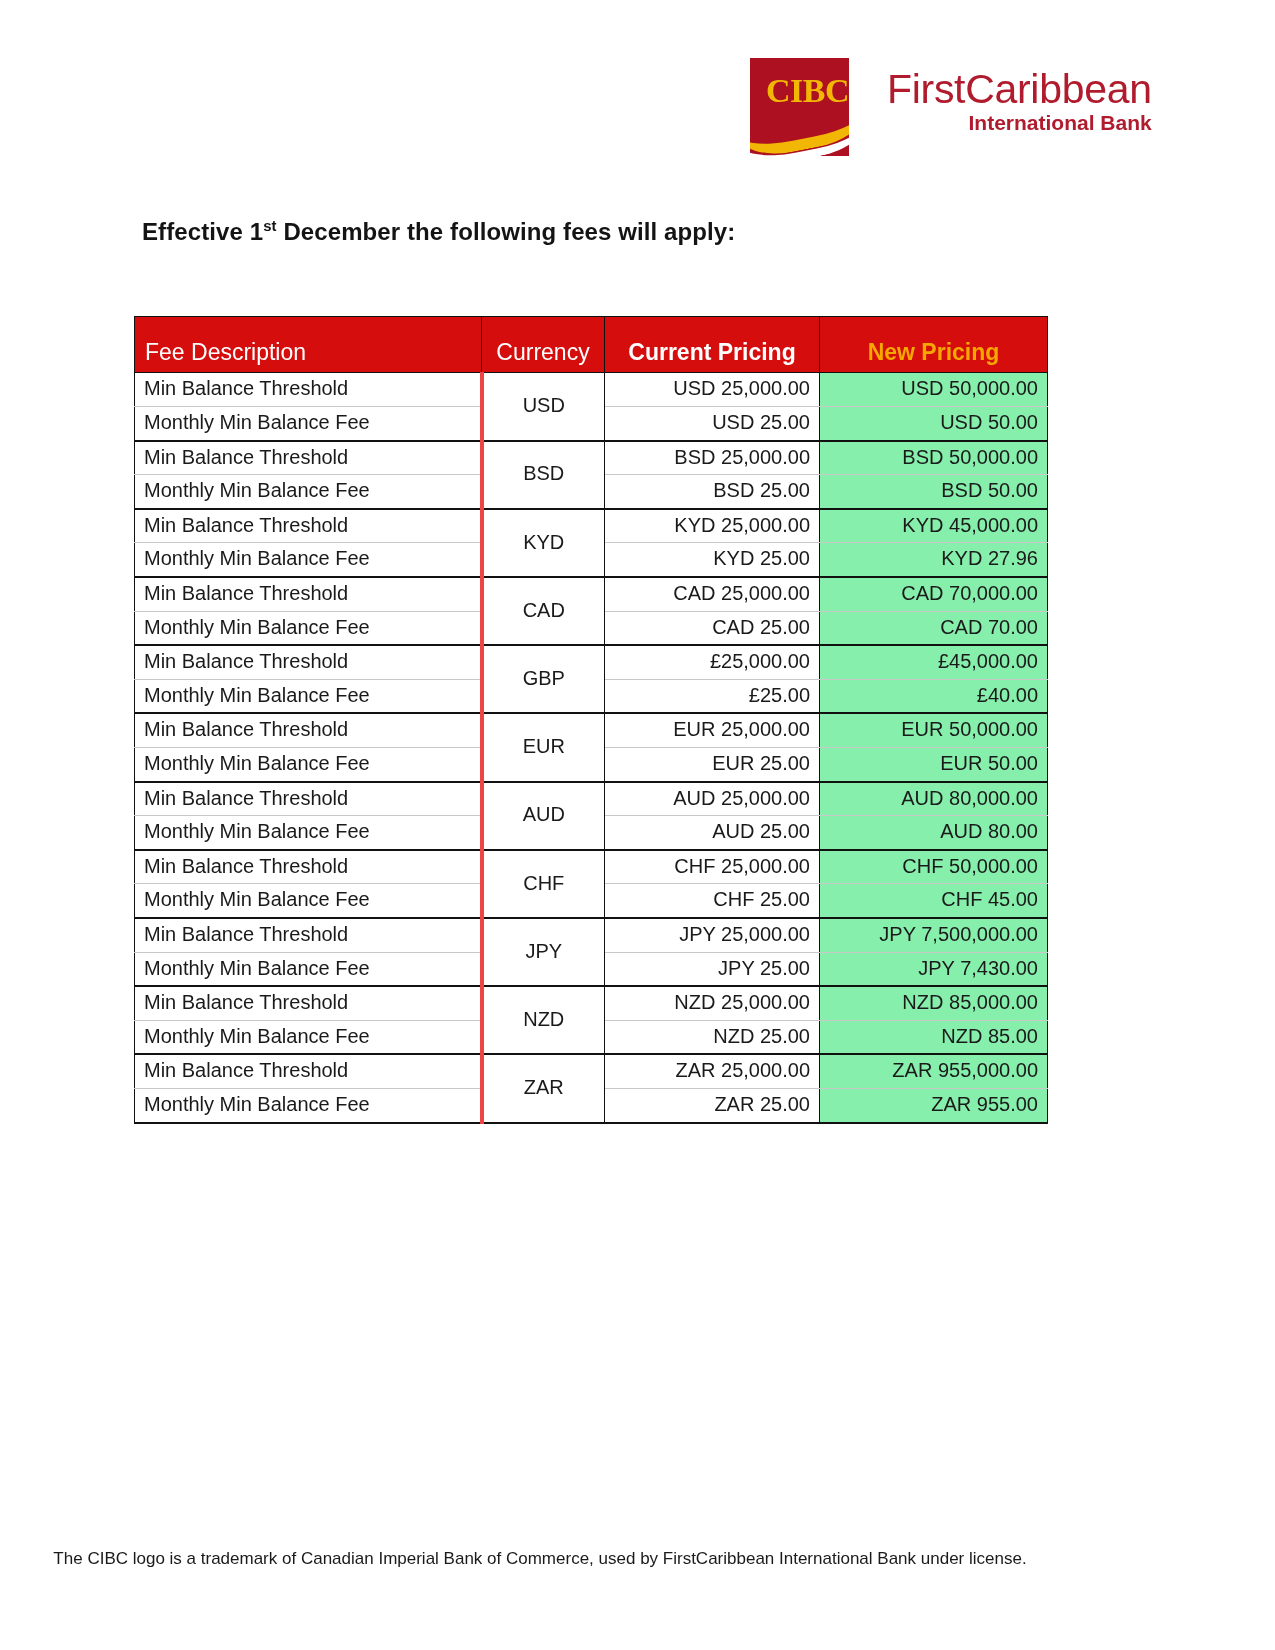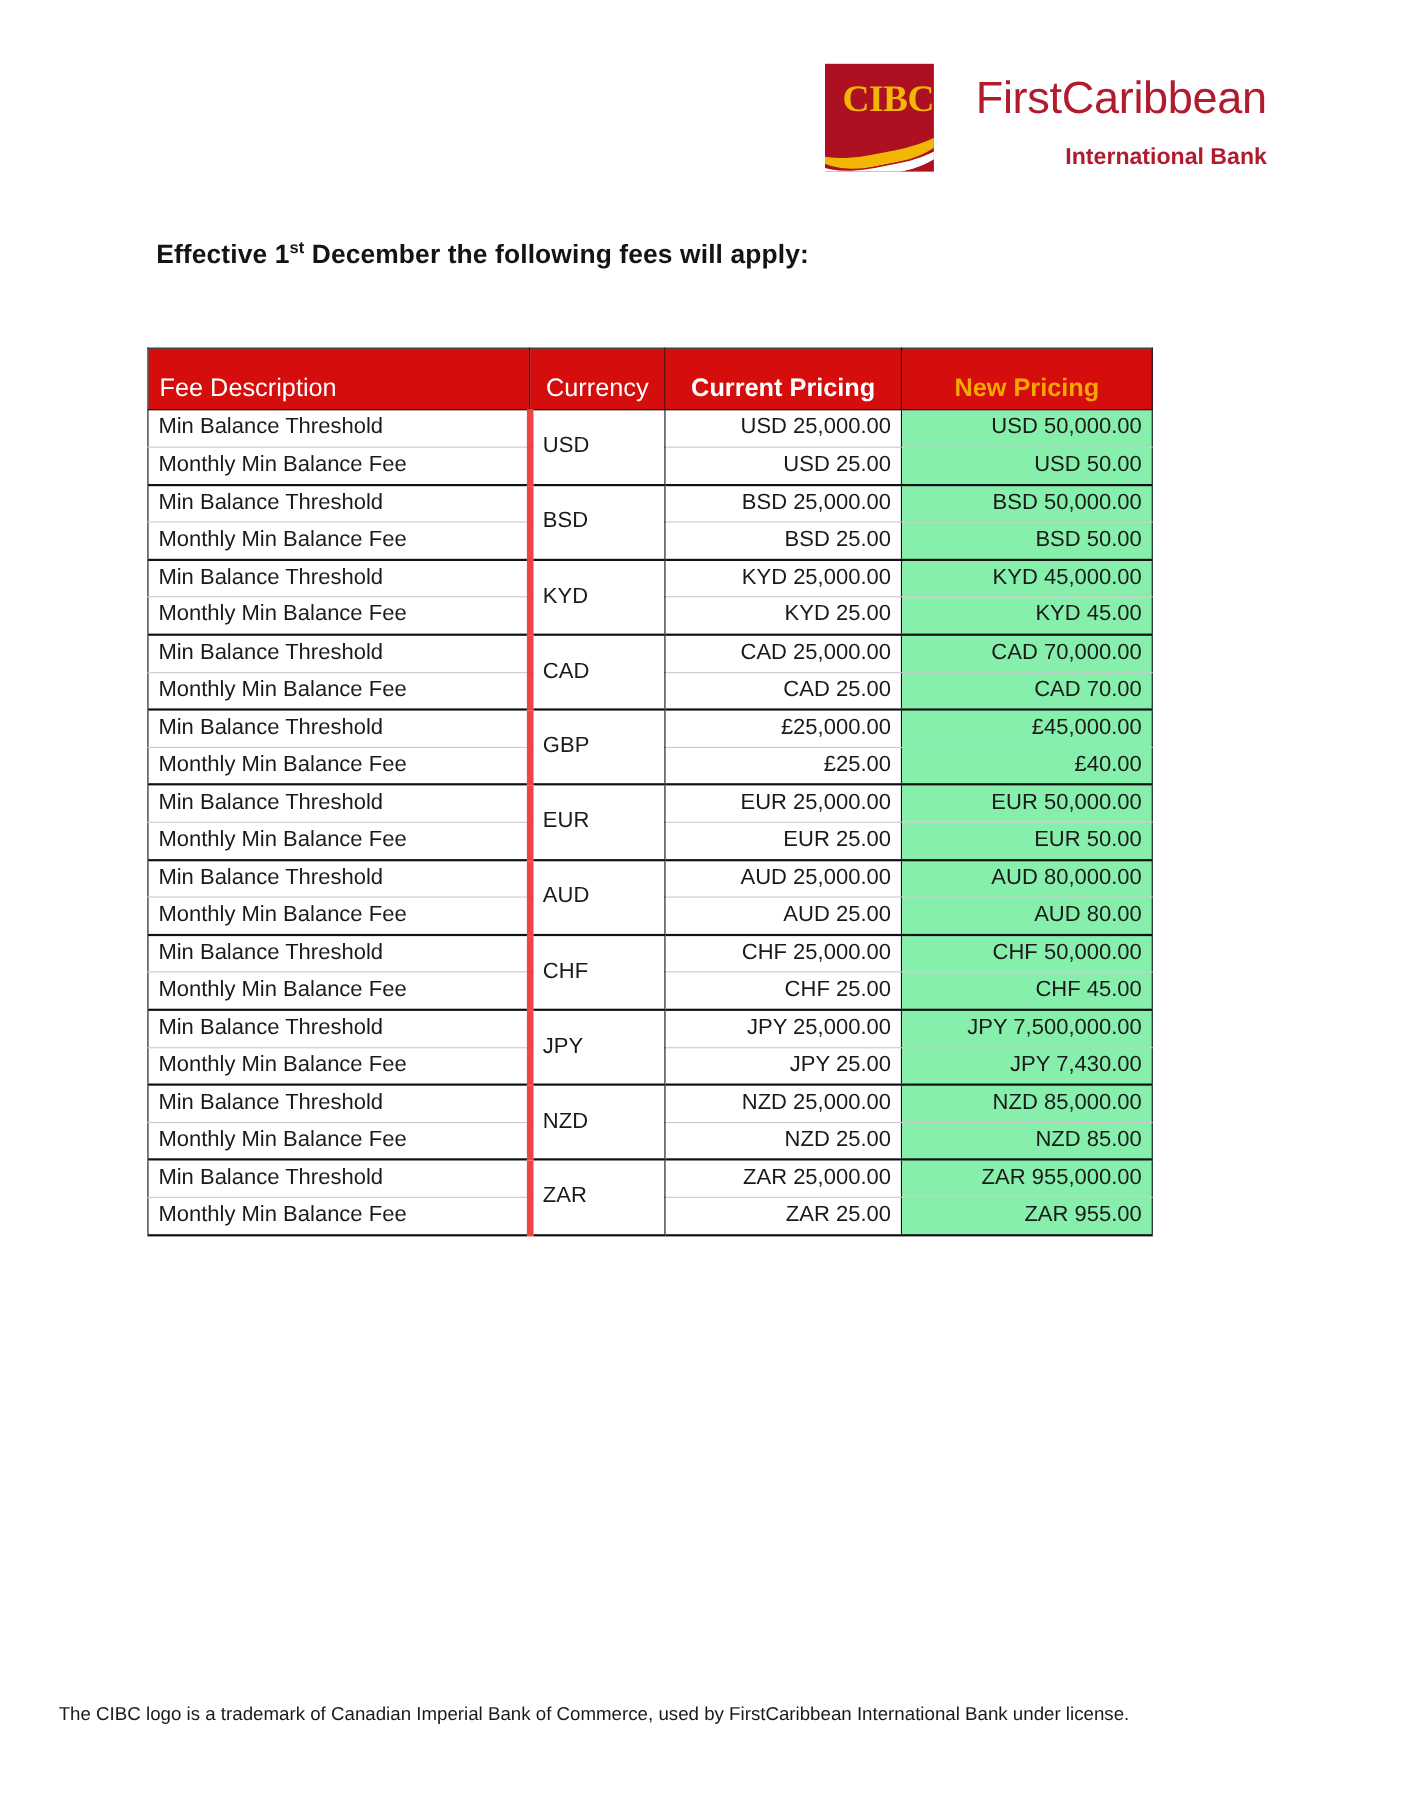--- a/index.html
+++ b/index.html
@@ -76,21 +76,21 @@
   .logo-primary {
     font-size: 41px;
     font-weight: normal;
     color: #b01c2e;
     line-height: 1.05;
     letter-spacing: -0.3px;
     white-space: nowrap;
     margin-left: 16px;
   }
   .logo-secondary {
-    margin-top: 20px;
+    margin-top: 0;
     font-size: 21px;
     font-weight: bold;
     color: #b01c2e;
     text-align: right;
     letter-spacing: 0px;
     white-space: nowrap;
   }
 
   
   .doc-title {
@@ -145,21 +145,21 @@
     font-size: 20px;
     padding: 4px 9px 5px 9px;
     line-height: 1.18;
     box-sizing: border-box;
     height: 33px;
     background: #ffffff;
     border-left: 1px solid #111111;
     border-right: 1px solid #111111;
   }
   td.desc  { text-align: left; }
-  td.cur   { vertical-align: middle; border-left: 6px solid #ef4444; border-right: 1px solid #111111; }
+  td.cur   { text-align: center; vertical-align: middle; border-left: 4px solid #ef4444; border-right: 1px solid #111111; }
   td.cp    { text-align: right; }
   td.np    { text-align: right; background: #86efac; }
 
   
   tr.r-top td.desc,
   tr.r-top td.cp,
   tr.r-top td.np {
     border-bottom: 1px solid #c9c9c9;
   }
   
@@ -240,21 +240,21 @@
         </tr>
         <tr class="r-top">
           <td class="desc">Min Balance Threshold</td>
           <td class="cur" rowspan="2" style="border-bottom: 2px solid rgb(17, 17, 17);">KYD</td>
           <td class="cp">KYD 25,000.00</td>
           <td class="np">KYD 45,000.00</td>
         </tr>
         <tr class="r-bot">
           <td class="desc">Monthly Min Balance Fee</td>
           <td class="cp">KYD 25.00</td>
-          <td class="np">KYD 45.00</td>
+          <td class="np">KYD 27.96</td>
         </tr>
         <tr class="r-top">
           <td class="desc">Min Balance Threshold</td>
           <td class="cur" rowspan="2" style="border-bottom: 2px solid rgb(17, 17, 17);">CAD</td>
           <td class="cp">CAD 25,000.00</td>
           <td class="np">CAD 70,000.00</td>
         </tr>
         <tr class="r-bot">
           <td class="desc">Monthly Min Balance Fee</td>
           <td class="cp">CAD 25.00</td>

